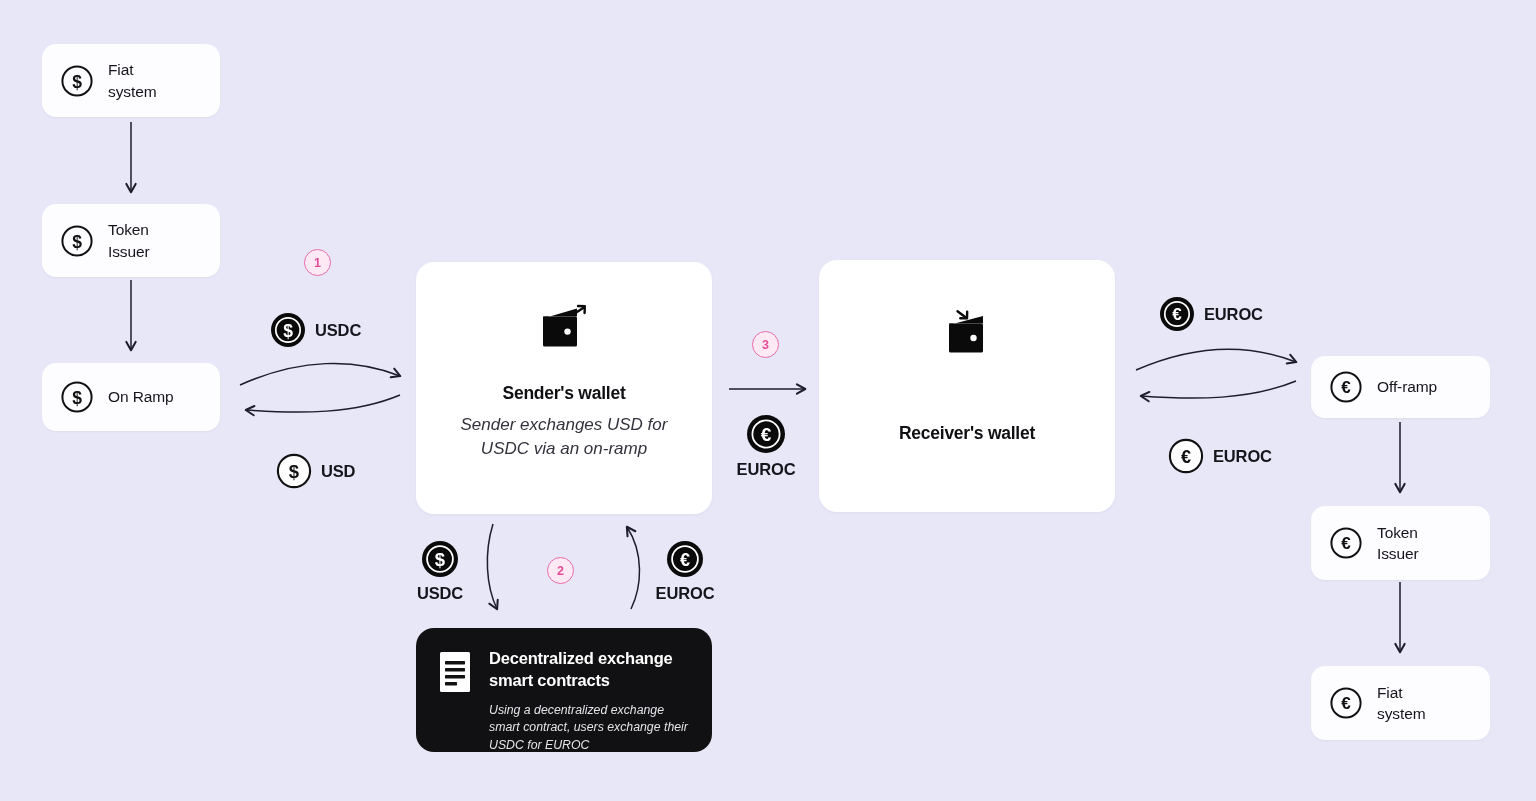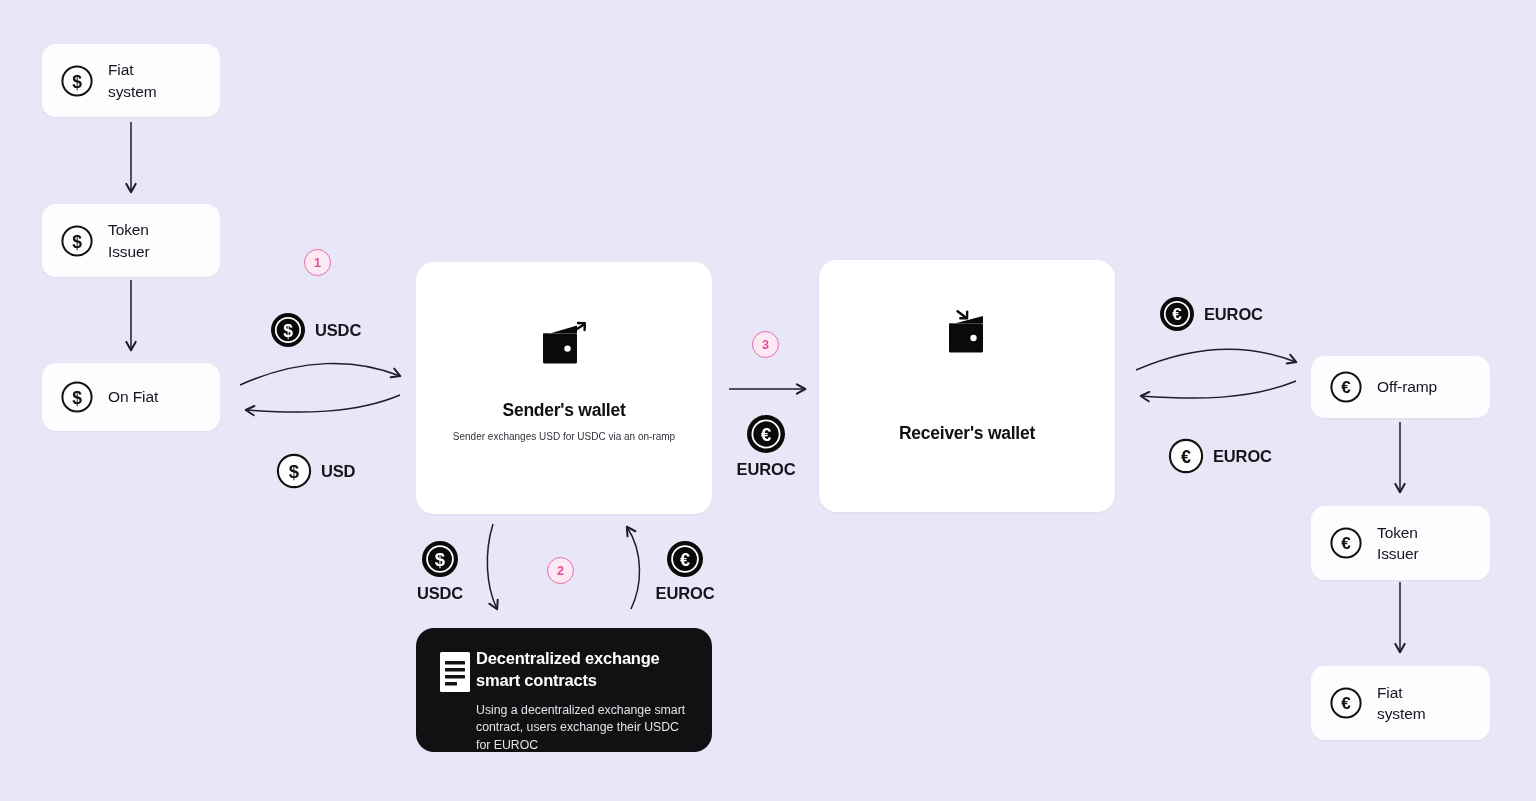--- a/index.html
+++ b/index.html
@@ -65,50 +65,52 @@
   .card .card-icon { margin-bottom: 28px; line-height: 0; }
   .card .card-title {
     font-size: 17.5px;
     font-weight: 700;
     letter-spacing: -0.25px;
     color: #101014;
     margin-bottom: 9px;
     text-align: center;
   }
   .card .card-desc {
-    font-size: 10px;
+    font-size: 17px;
     line-height: 1.42;
     color: #33333d;
     text-align: center;
     max-width: 252px;
+    font-style: italic;
   }
 
   
   .card-dark {
     background: #111113;
     border-radius: 18px;
     box-sizing: border-box;
     padding: 20px 22px 25px;
     display: flex;
-    gap: 4px;
+    gap: 17px;
     align-items: flex-start;
   }
   .card-dark .dark-icon { flex: 0 0 auto; line-height: 0; margin-top: 3px; }
   .card-dark .dark-title {
     font-size: 16.5px;
     font-weight: 700;
     letter-spacing: -0.2px;
     color: #ffffff;
     line-height: 1.33;
     margin-bottom: 10px;
   }
   .card-dark .dark-desc {
     font-size: 12.3px;
     line-height: 1.42;
     color: #e3e3e8;
+    font-style: italic;
   }
 
   
   .step-badge {
     width: 27px;
     height: 27px;
     border-radius: 50%;
     background: #fce9f3;
     border: 1.6px solid #e86bab;
     color: #e34d97;
@@ -222,21 +224,21 @@
 Issuer</span>
   </div>
 
   <div class="pill abs" style="left:42px; top:363px; width:178px; height:68px;">
     <span class="coin">
       <svg width="34" height="34" viewBox="0 0 34 34">
         <circle cx="17" cy="17" r="14.6" fill="none" stroke="#111" stroke-width="2"></circle>
         <text x="17" y="23.6" text-anchor="middle" font-family="&quot;Liberation Sans&quot;, sans-serif" font-size="17.5" font-weight="700" fill="#111">$</text>
       </svg>
     </span>
-    <span class="pill-label">On Fiat</span>
+    <span class="pill-label">On Ramp</span>
   </div>
 
   <div class="step-badge abs" style="left:304px; top:249px;">
     <span>1</span>
   </div>
 
   <div class="cur-tag abs" style="left:270px; top:312px;">
     <span class="coin">
       <svg width="36" height="36" viewBox="0 0 36 36">
         <circle cx="18" cy="18" r="17" fill="#0a0a0a"></circle>

